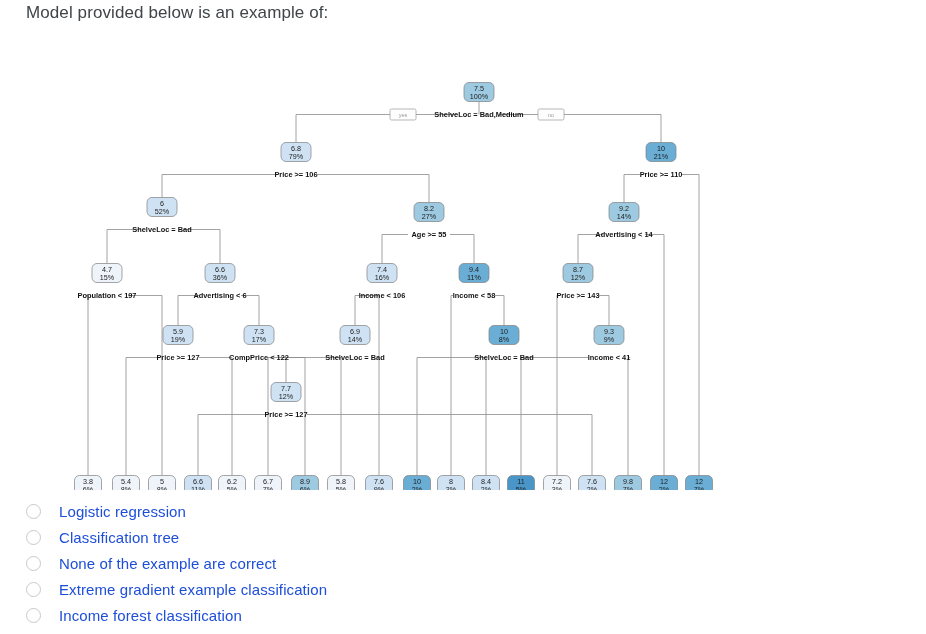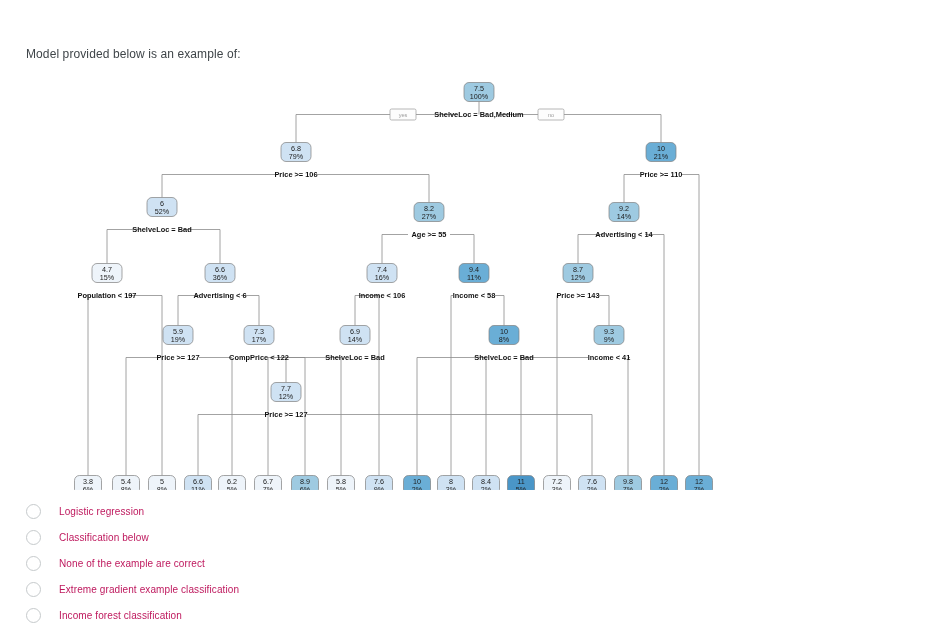--- a/index.html
+++ b/index.html
@@ -11,24 +11,23 @@
     width: 926px;
     height: 634px;
     position: relative;
     font-family: "Liberation Sans", sans-serif;
     overflow: hidden;
   }
   #question-title {
     position: absolute;
     left: 26px;
     top: 3px;
-    font-size: 12px;
+    font-size: 17px;
     color: #3f4549;
     letter-spacing: 0.1px;
-    margin-top: 44px;
   }
   #tree-figure {
     position: absolute;
     left: 0;
     top: 30px;
     width: 926px;
     height: 460px;
   }
   svg { display: block; }
   .node-rect {
@@ -78,22 +77,22 @@
   .radio {
     width: 13px;
     height: 13px;
     border: 1px solid #c6cacc;
     border-radius: 50%;
     background: #ffffff;
     flex: 0 0 auto;
     margin-right: 18px;
   }
   .answer-label {
-    font-size: 10px;
-    color: #be185d;
+    font-size: 15px;
+    color: #1d4ed8;
     letter-spacing: 0.1px;
   }
 </style>
 </head>
 <body>
 
 <div id="question-title">Model provided below is an example of:</div>
 
 <div id="tree-figure">
   <svg id="tree-svg" width="926" height="460" viewBox="0 0 926 460">
@@ -341,21 +340,21 @@
   </svg>
 </div>
 
 <div id="answers">
     <div class="answer-row">
       <div class="radio"></div>
       <div class="answer-label">Logistic regression</div>
     </div>
     <div class="answer-row">
       <div class="radio"></div>
-      <div class="answer-label">Classification below</div>
+      <div class="answer-label">Classification tree</div>
     </div>
     <div class="answer-row">
       <div class="radio"></div>
       <div class="answer-label">None of the example are correct</div>
     </div>
     <div class="answer-row">
       <div class="radio"></div>
       <div class="answer-label">Extreme gradient example classification</div>
     </div>
     <div class="answer-row">

